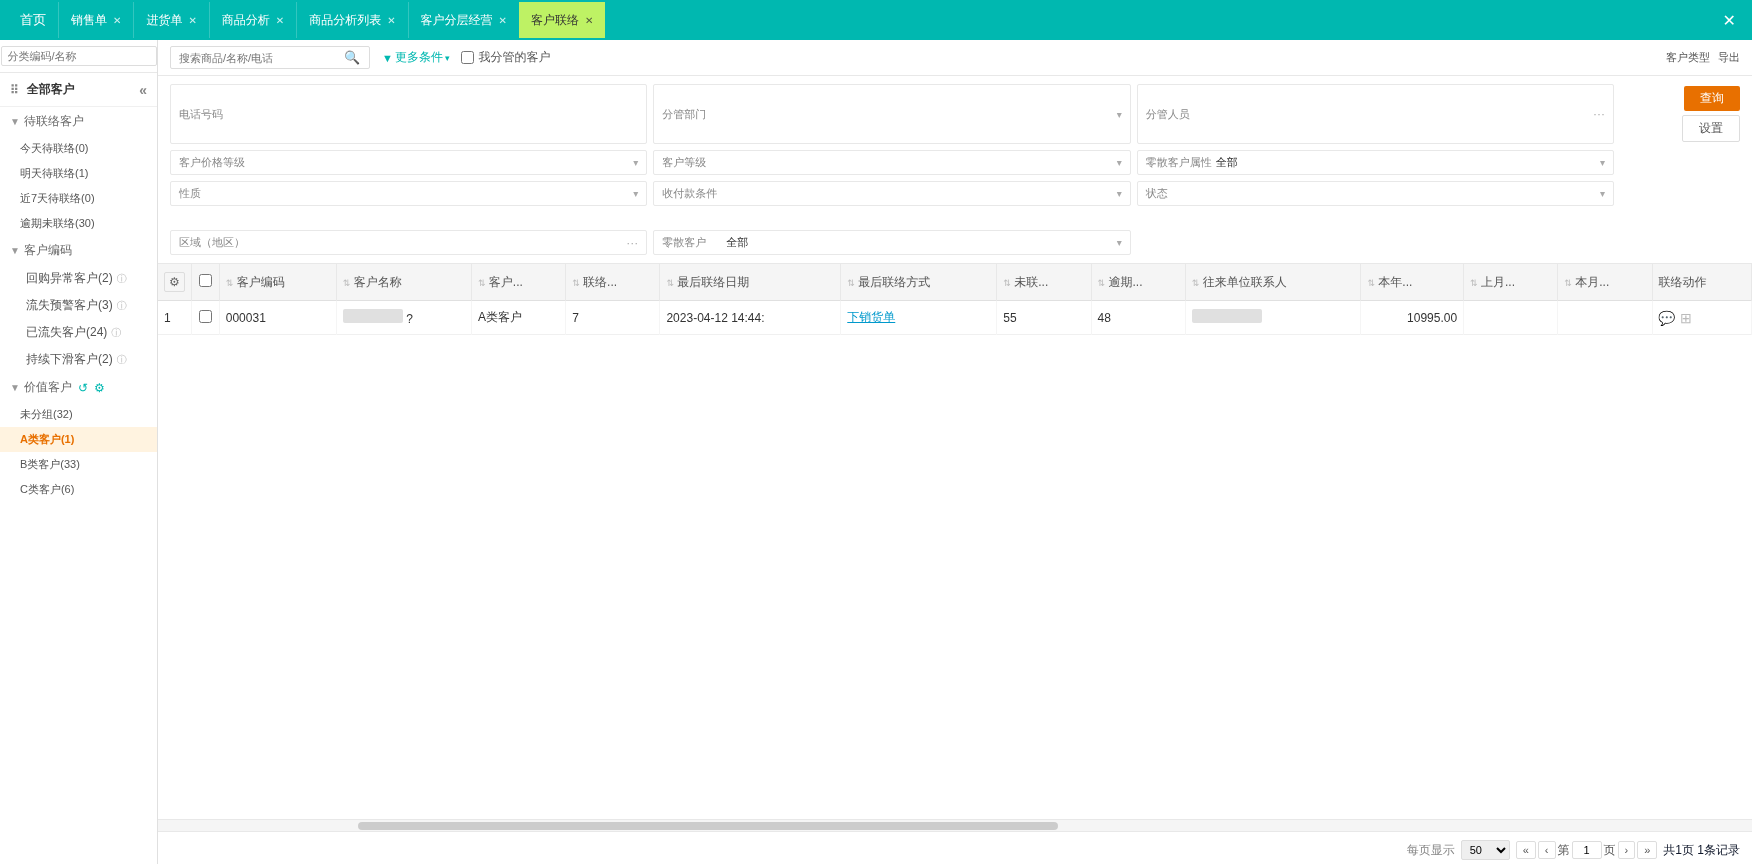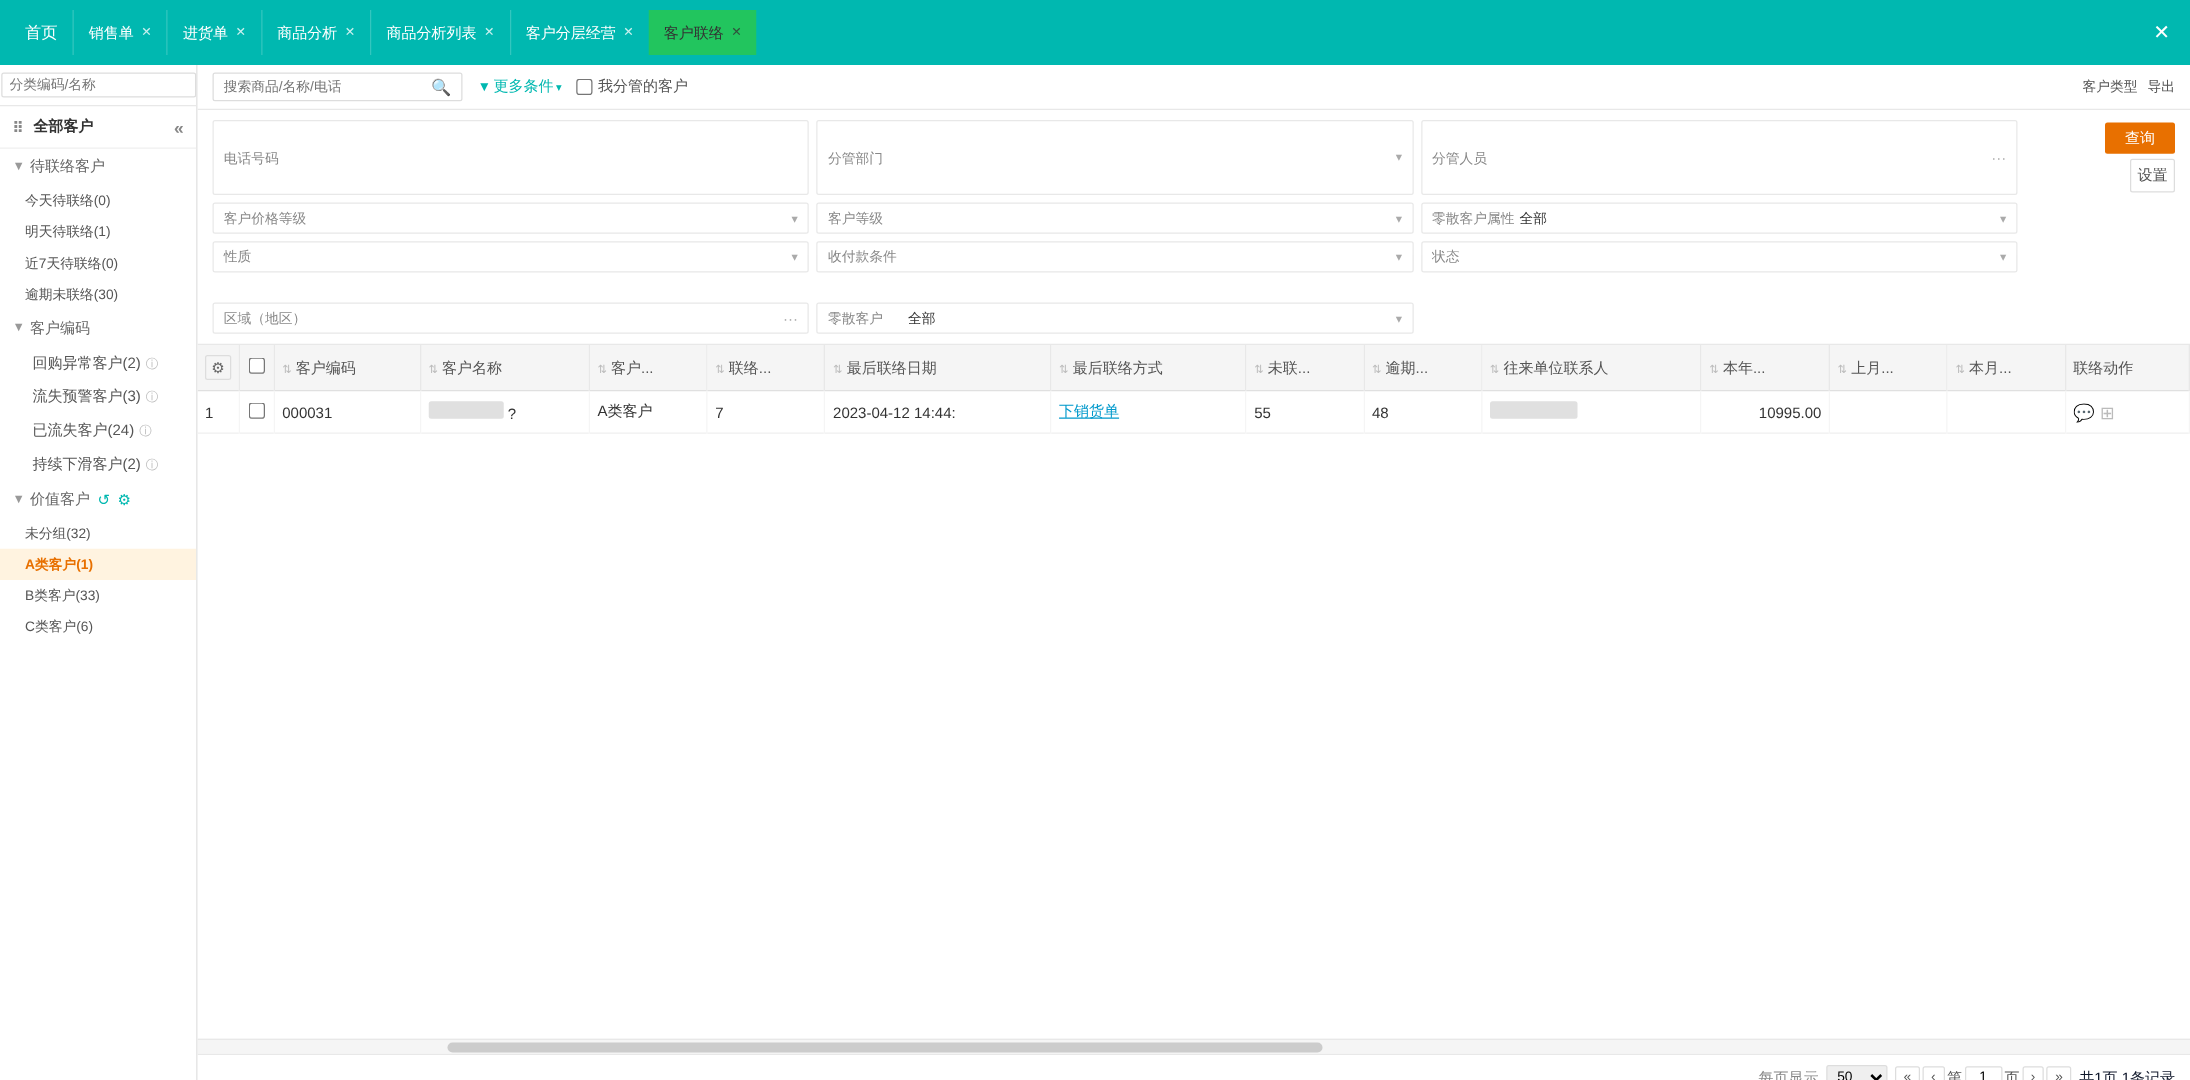--- a/index.html
+++ b/index.html
@@ -1,37 +1,37 @@
 <!DOCTYPE html>
 <html><head>
   <meta charset="utf-8">
   <style>
     * { box-sizing: border-box; margin: 0; padding: 0; font-family: 'Microsoft YaHei', Arial, sans-serif; font-size: 12px; }
     body { background: #f5f5f5; overflow: hidden; width: 1752px; height: 864px; }
 
     
     .top-nav {
       display: flex; align-items: center;
-      background: #00b8b0; height: 52px;
+      background: #00b8b0; height: 40px;
       padding: 0 8px; gap: 0;
     }
     .top-nav .nav-home {
       color: #fff; font-size: 13px; padding: 0 12px; height: 36px;
       display: flex; align-items: center; cursor: pointer; white-space: nowrap;
     }
     .top-nav .nav-tab {
       color: #fff; font-size: 12px; padding: 0 12px; height: 36px;
       display: flex; align-items: center; cursor: pointer; white-space: nowrap;
       border-left: 1px solid rgba(255,255,255,0.2); position: relative;
     }
     .top-nav .nav-tab .close-icon {
       margin-left: 6px; font-size: 10px; opacity: 0.8;
     }
     .top-nav .nav-tab.active {
-      background: #22c55e; color: #333; border-left: none;
+      background: #bef264; color: #333; border-left: none;
     }
     .top-nav .nav-tab.active .close-icon { color: #333; }
     .top-nav .nav-close-all {
       margin-left: auto; color: #fff; font-size: 16px; cursor: pointer;
       padding: 0 8px;
     }
 
     
     .main-layout {
       display: flex; height: calc(864px - 36px);
@@ -132,21 +132,21 @@
       display: flex; flex-direction: column; gap: 4px;
       justify-content: flex-start; align-items: flex-end;
       padding: 2px 0;
     }
     .btn-query {
       background: #e87000; color: #fff; border: none;
       padding: 4px 16px; border-radius: 2px; cursor: pointer; font-size: 12px;
     }
     .btn-settings {
       background: #fff; color: #555; border: 1px solid #ddd;
-      padding: 4px 5px; border-radius: 2px; cursor: pointer; font-size: 12px;
+      padding: 4px 16px; border-radius: 2px; cursor: pointer; font-size: 12px;
     }
 
     
     .table-container {
       flex: 1; overflow: auto; background: #fff;
       margin: 0; padding: 0;
     }
     table {
       width: 100%; border-collapse: collapse; font-size: 12px;
     }

